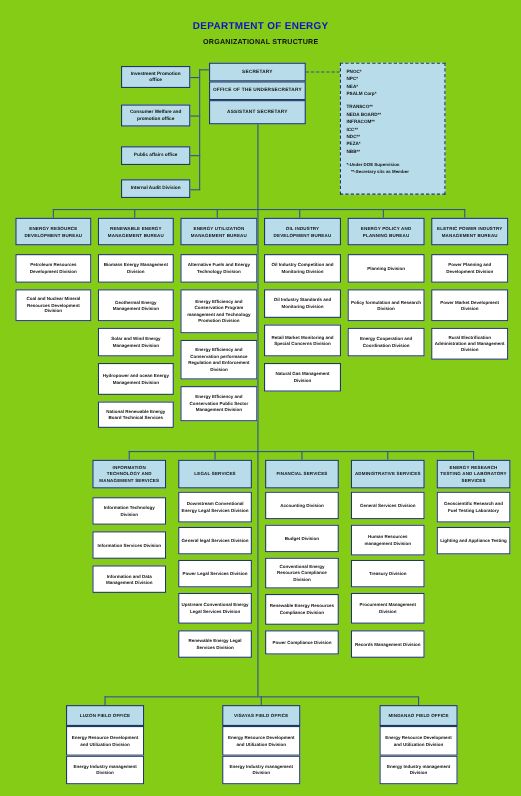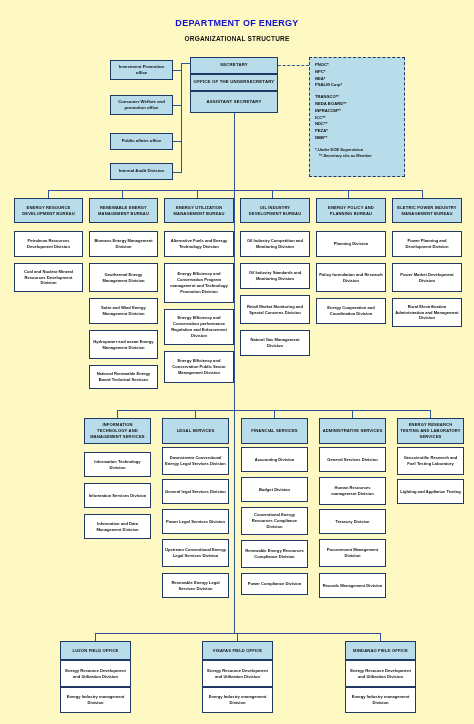--- a/index.html
+++ b/index.html
@@ -6,21 +6,21 @@
   html, body {
     margin: 0; padding: 0;
     background: #ffffff;
     font-family: "Liberation Sans", sans-serif;
   }
   #page {
     position: relative;
     width: 474px;
     height: 724px;
     overflow: hidden;
-    background: #fef9c3;
+    background: #84cc16;
   }
 
   
   .title {
     position: absolute;
     left: 0; right: 0;
     text-align: center;
     color: #1111cc;
     font-weight: bold;
     font-size: 9px;

